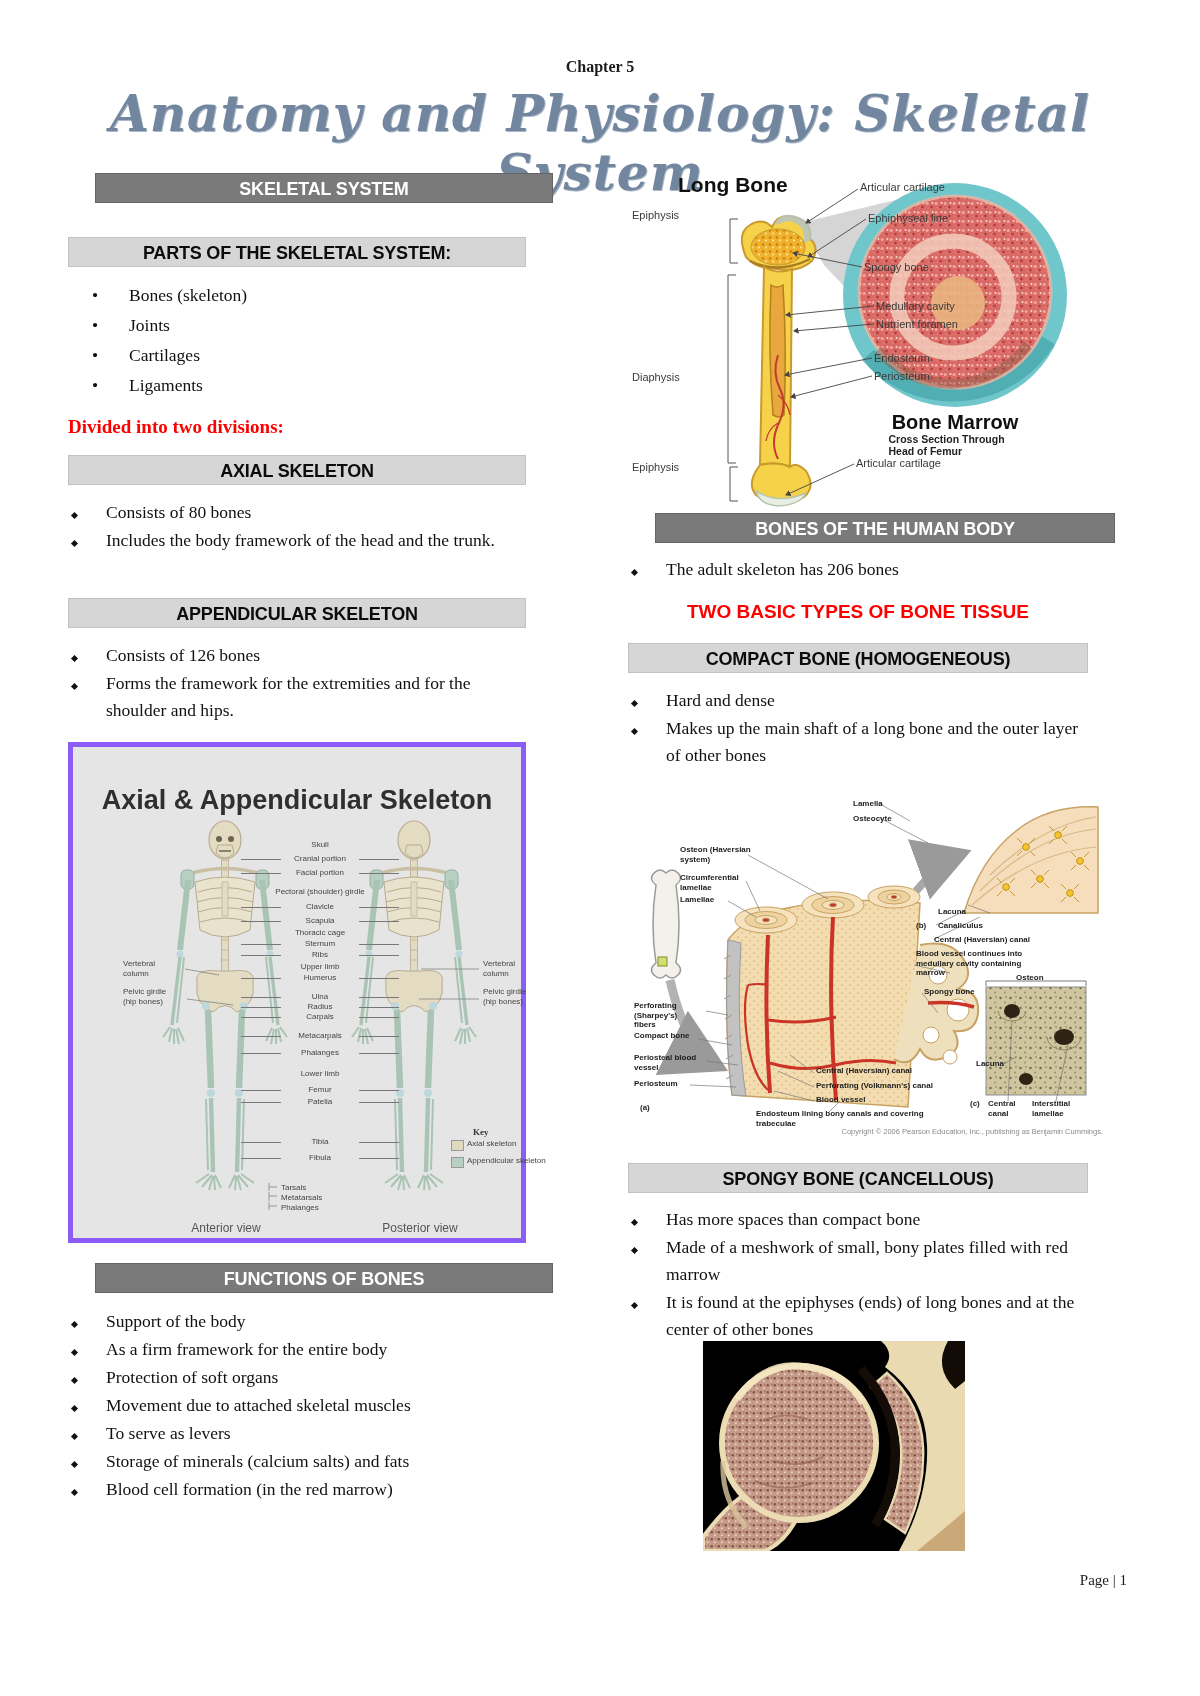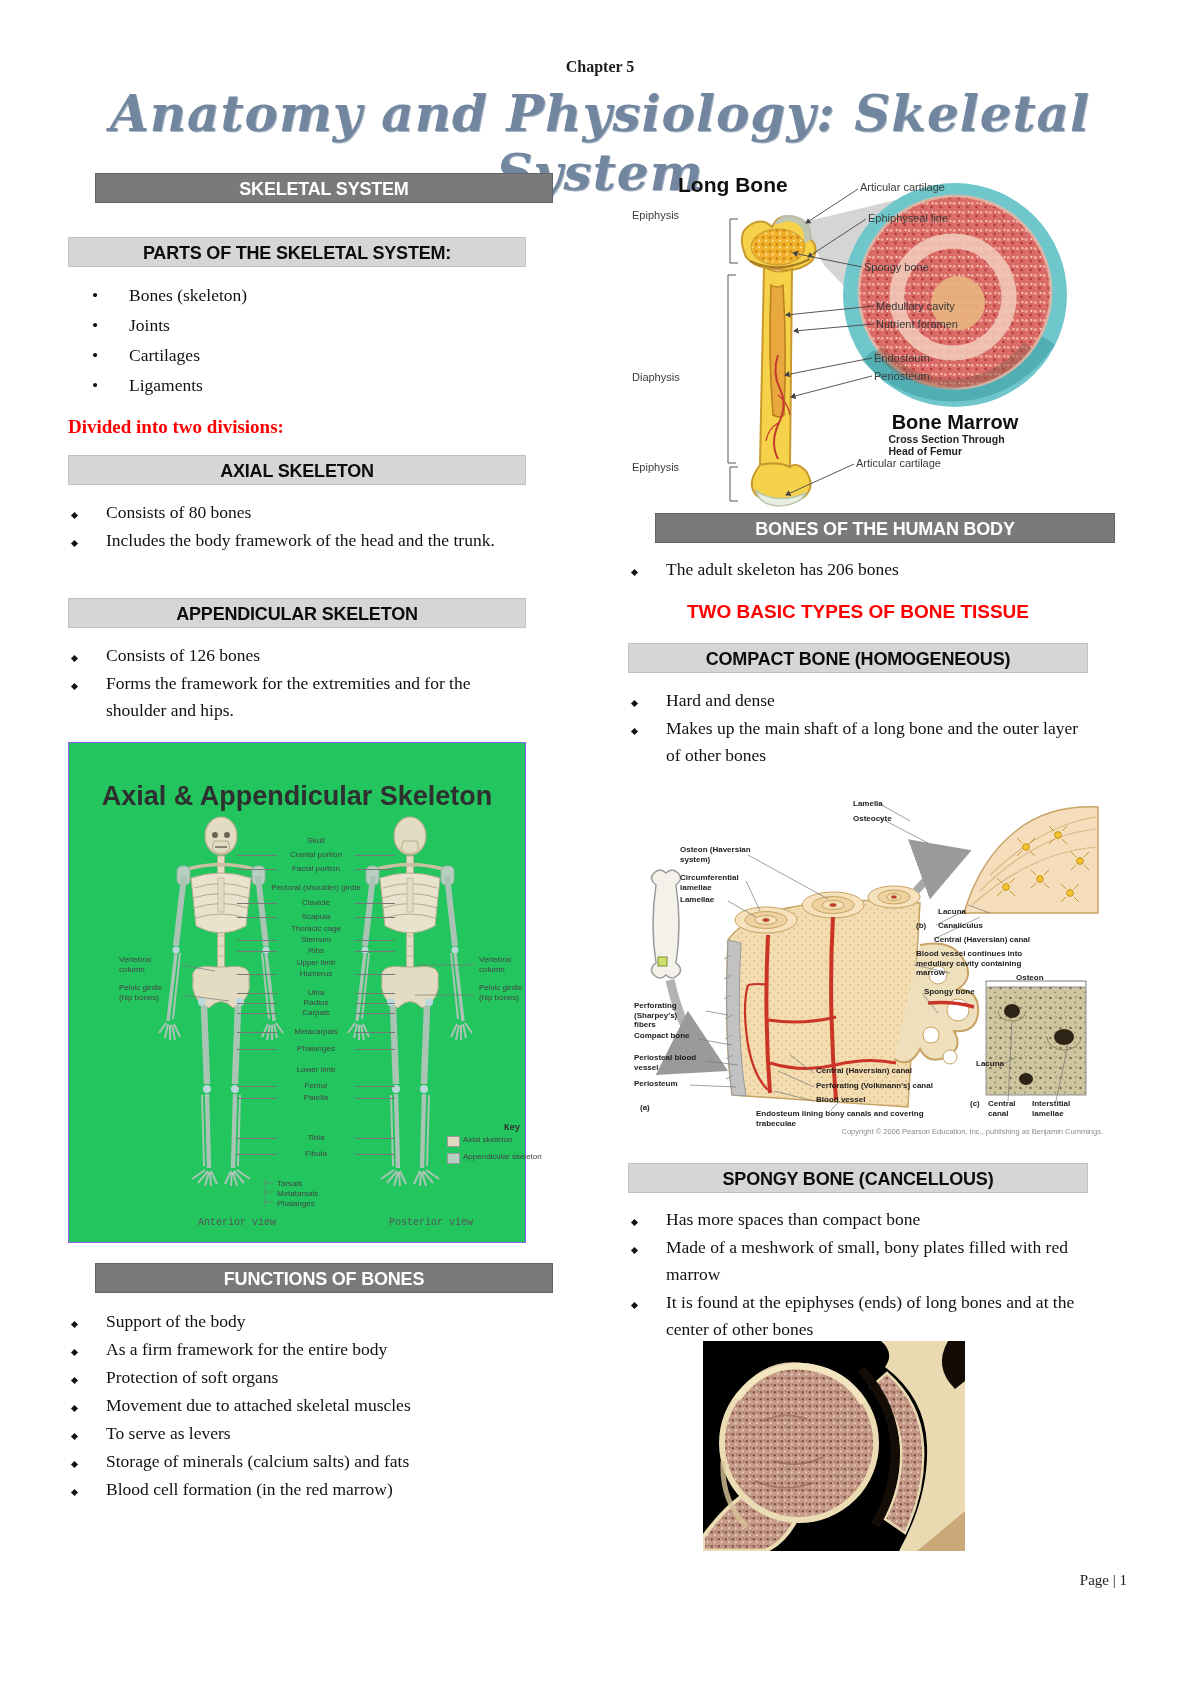--- a/index.html
+++ b/index.html
@@ -30,35 +30,35 @@
        margin-top:11px;}
   .txt{flex:1;}
   .rednote{position:absolute;color:#fe0000;font-weight:bold;}
   .rednote.serif{font-size:19px;font-family:"Liberation Serif",serif;}
   .rednote.sans{font-size:19px;font-family:"Liberation Sans",sans-serif;text-align:center;}
   
   .fig{position:absolute;}
   .fig svg{position:absolute;left:0;top:0;}
   .flabel{position:absolute;font-family:"Liberation Sans",sans-serif;color:#333;
           white-space:nowrap;}
-  .skel-box{border:1px solid #8b5cf6;background:#22c55e;box-sizing:border-box;padding-left:14px;}
+  .skel-box{border:5px solid #8b5cf6;background:#e5e5e5;box-sizing:border-box;padding-left:14px;}
   .skel-title{position:absolute;top:38px;left:0;width:100%;text-align:center;
       font-family:"Liberation Sans",sans-serif;font-weight:bold;font-size:27px;color:#2f2f2f;}
   .skl{font-size:8px;color:#444;transform:translateX(-50%);}
   .skl-line{position:absolute;height:1px;background:#777;}
   .skl-side{position:absolute;font-family:"Liberation Sans",sans-serif;font-size:8px;
             color:#444;line-height:1.25;}
   .skl-foot{position:absolute;font-family:"Liberation Sans",sans-serif;font-size:8px;color:#444;}
-  .key-title{position:absolute;font-family:Liberation Mono, monospace;font-weight:bold;
-             font-size:9px;color:#333;margin-left:35px;}
+  .key-title{position:absolute;font-family:Liberation Serif, serif;font-weight:bold;
+             font-size:9px;color:#333;}
   .key-item{position:absolute;font-family:"Liberation Sans",sans-serif;font-size:8px;
             color:#444;line-height:1.2;width:62px;}
   .key-sw{position:absolute;width:11px;height:9px;border:0.5px solid #999;}
-  .view-label{position:absolute;font-family:Liberation Mono, monospace;font-size:10px;
-              color:#555;transform:translateX(-50%);margin-left:15px;}
+  .view-label{position:absolute;font-family:Liberation Sans, sans-serif;font-size:12px;
+              color:#555;transform:translateX(-50%);}
   .lb-title{position:absolute;font-family:"Liberation Sans",sans-serif;font-weight:bold;
             font-size:21px;color:#101010;}
   .lb-lab{font-size:11px;color:#3a3a3a;}
   .marrow-title{position:absolute;font-family:"Liberation Sans",sans-serif;font-weight:bold;
                 font-size:20px;color:#101010;transform:translateX(-50%);}
   .marrow-cap{position:absolute;font-family:"Liberation Sans",sans-serif;font-weight:bold;
               font-size:10.5px;color:#222;transform:translateX(-50%);}
   .cb-lab{font-size:8px;font-weight:bold;color:#1c1c1c;line-height:1.2;white-space:normal;}
   .cb-copy{position:absolute;width:100%;text-align:right;font-family:"Liberation Sans",sans-serif;
            font-size:7.5px;color:#8a8a8a;}

